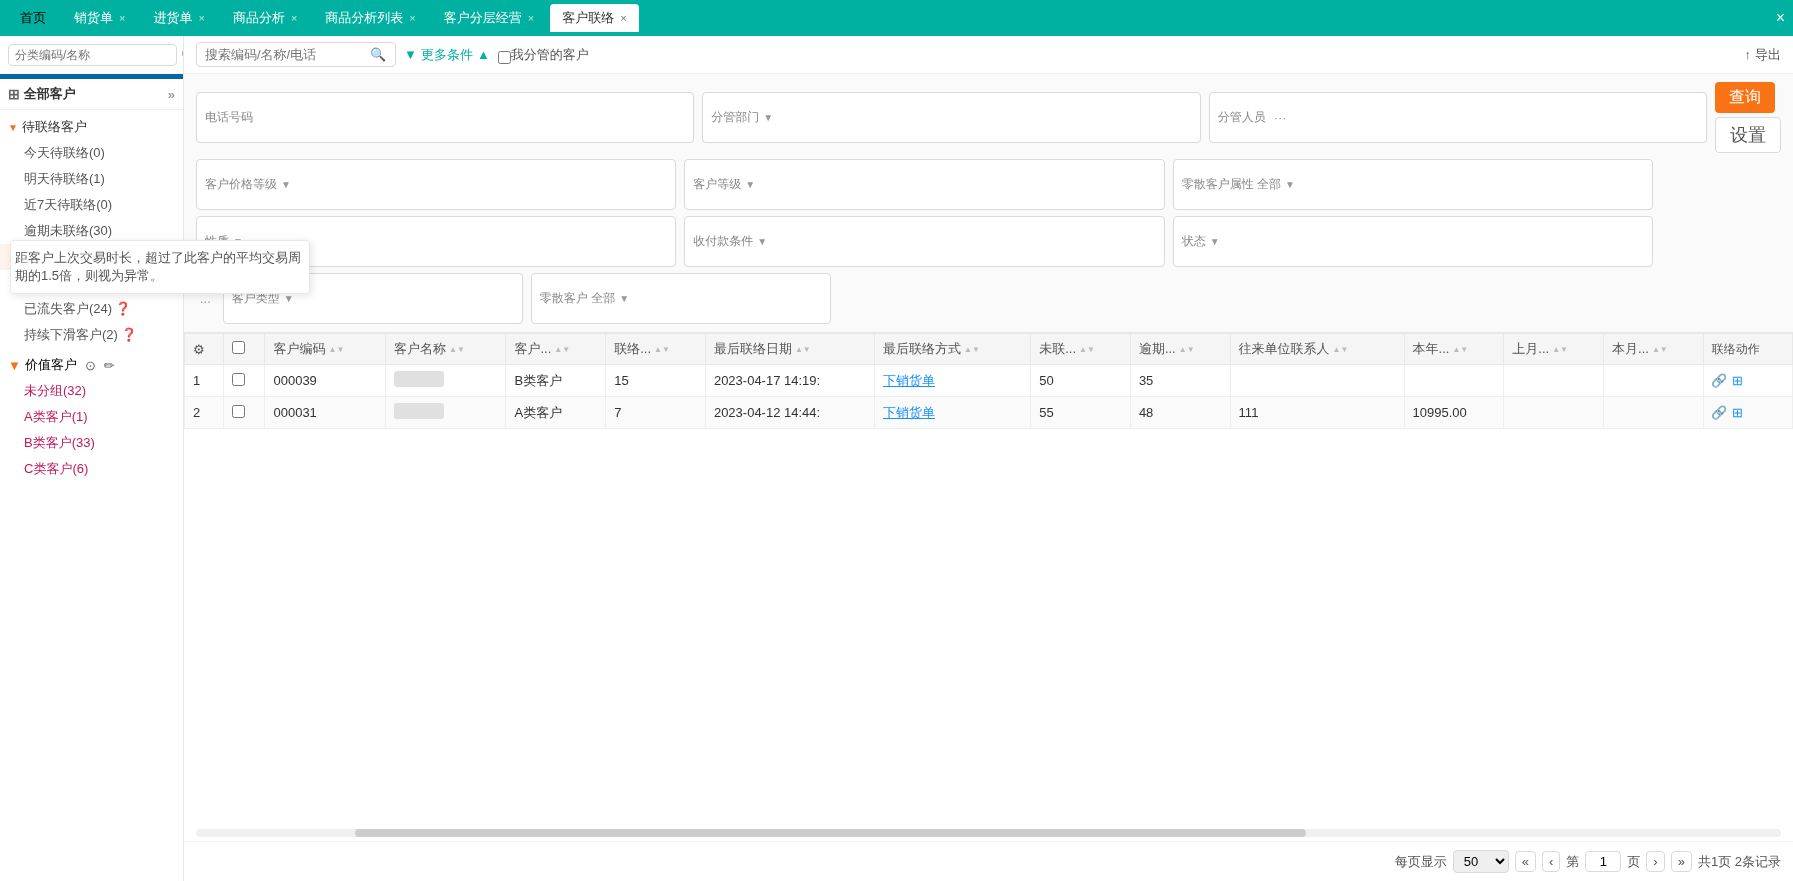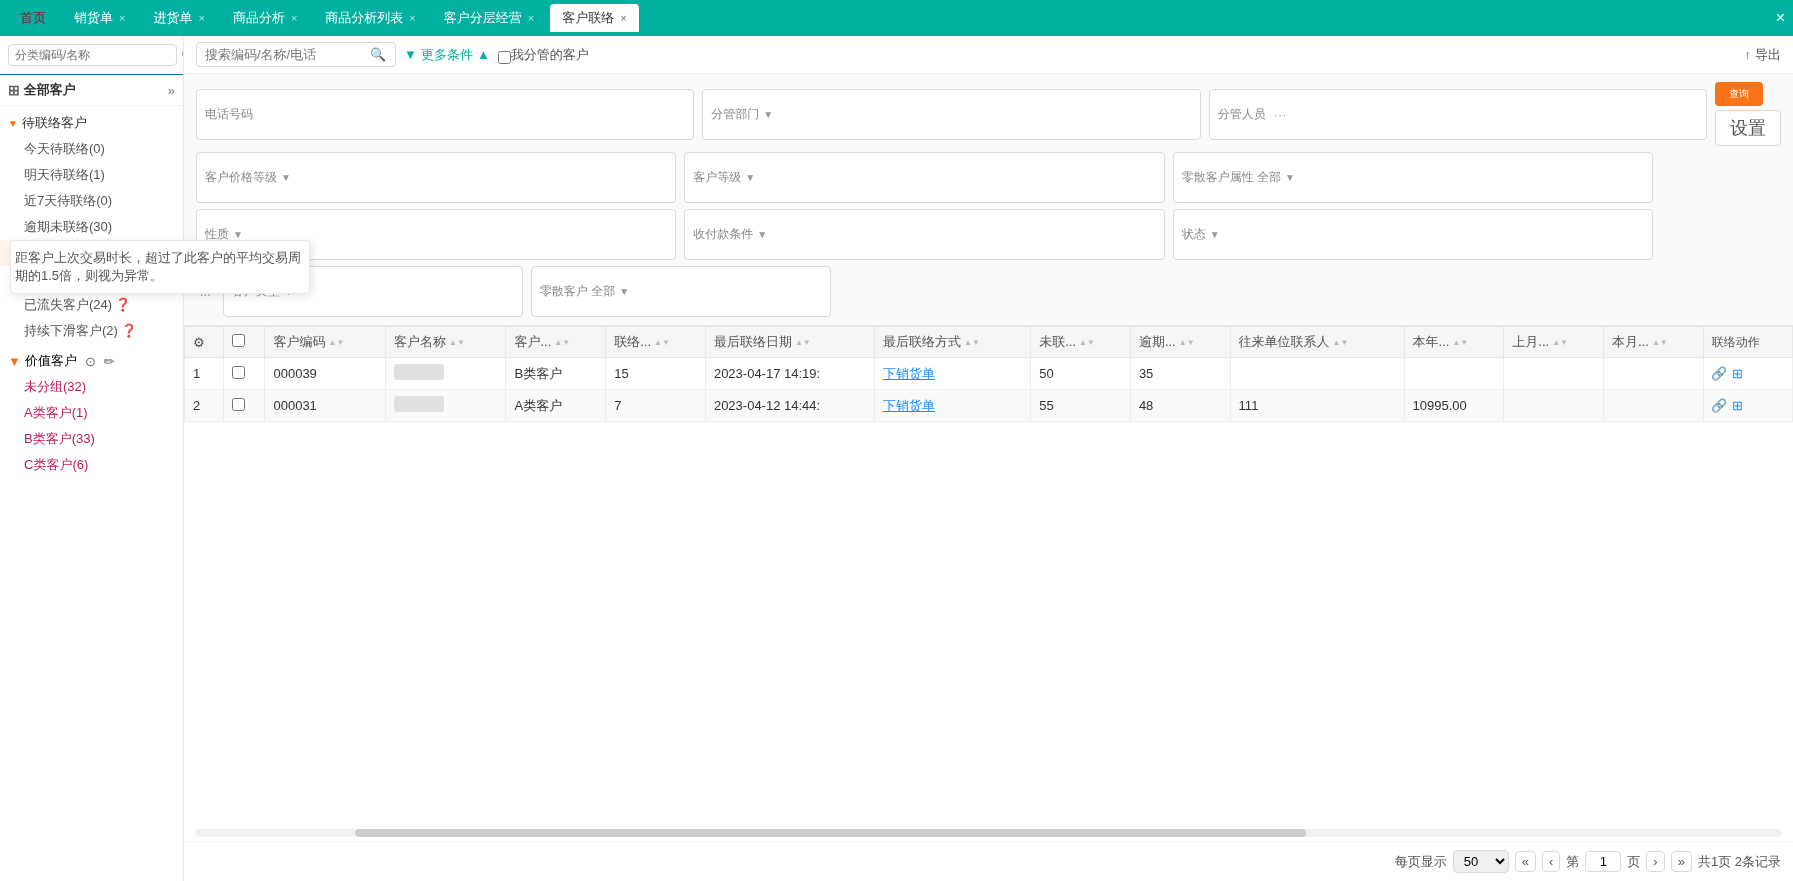--- a/index.html
+++ b/index.html
@@ -12,38 +12,38 @@
       padding: 0 8px; gap: 4px;
     }
     .nav-tab {
       display: flex; align-items: center; gap: 4px;
       padding: 0 12px; height: 28px; border-radius: 4px 4px 0 0;
       color: #fff; cursor: pointer; font-size: 13px;
       white-space: nowrap;
     }
     .nav-tab.active { background: #fff; color: #333; border-radius: 4px 4px 0 0; }
     .nav-tab .close-x { font-size: 11px; opacity: 0.7; margin-left: 2px; }
-    .nav-home { color: #7f1d1d; padding: 0 12px; font-size: 13px; cursor: pointer; }
+    .nav-home { color: #000000; padding: 0 12px; font-size: 13px; cursor: pointer; }
     .top-right-close {
       margin-left: auto; color: #fff; cursor: pointer; font-size: 16px;
     }
 
     
     .main-layout {
       display: flex; height: calc(100vh - 36px);
     }
 
     
     .sidebar {
       width: 184px; background: #fff; border-right: 1px solid #e8e8e8;
       display: flex; flex-direction: column; overflow: hidden; flex-shrink: 0;
     }
     .sidebar-search {
       display: flex; align-items: center; padding: 8px;
-      border-bottom: 1px solid #0369a1;
+      border-bottom: 5px solid #0369a1;
     }
     .sidebar-search input {
       flex: 1; border: 1px solid #d9d9d9; border-radius: 4px;
       padding: 3px 6px; font-size: 12px; outline: none;
     }
     .sidebar-search .search-btn {
       margin-left: 4px; cursor: pointer; color: #666;
     }
     .sidebar-section {
       padding: 6px 8px; display: flex; align-items: center; gap: 4px;
@@ -106,21 +106,21 @@
     .adv-field {
       display: flex; align-items: center; flex: 1;
       border: 1px solid #d9d9d9; border-radius: 4px;
       padding: 16px 8px; background: #fff; gap: 4px;
     }
     .adv-field label { color: #888; font-size: 12px; white-space: nowrap; }
     .adv-field .arrow { color: #999; font-size: 10px; }
     .adv-dots { color: #999; cursor: pointer; padding: 0 4px; }
     .query-btn {
       background: #f97316; color: #fff; border: none; border-radius: 4px;
-      padding: 5px 14px; cursor: pointer; font-size: 10px;
+      padding: 5px 14px; cursor: pointer; font-size: 16px;
       align-self: flex-start;
     }
     .set-btn {
       background: #fff; color: #555; border: 1px solid #d9d9d9; border-radius: 4px;
       padding: 5px 14px; cursor: pointer; font-size: 18px;
       align-self: flex-start;
     }
     .btn-group { display: flex; flex-direction: column; gap: 4px; }
 
     

